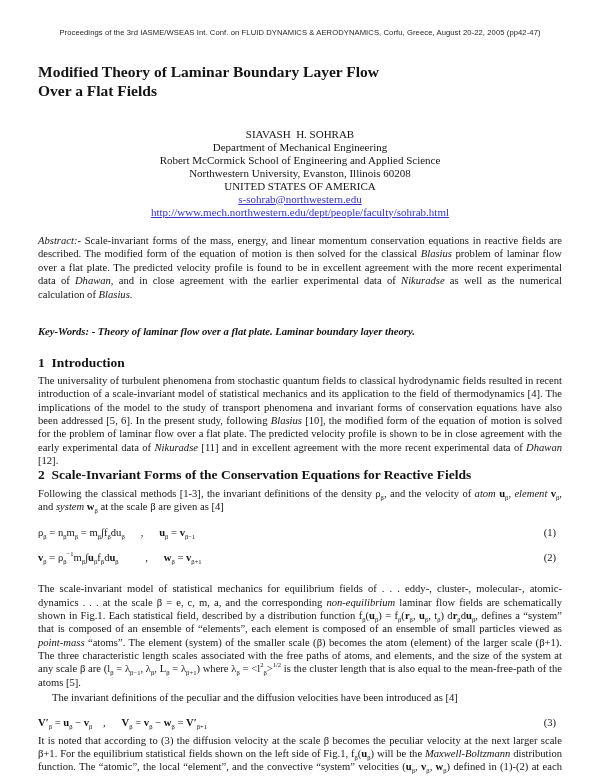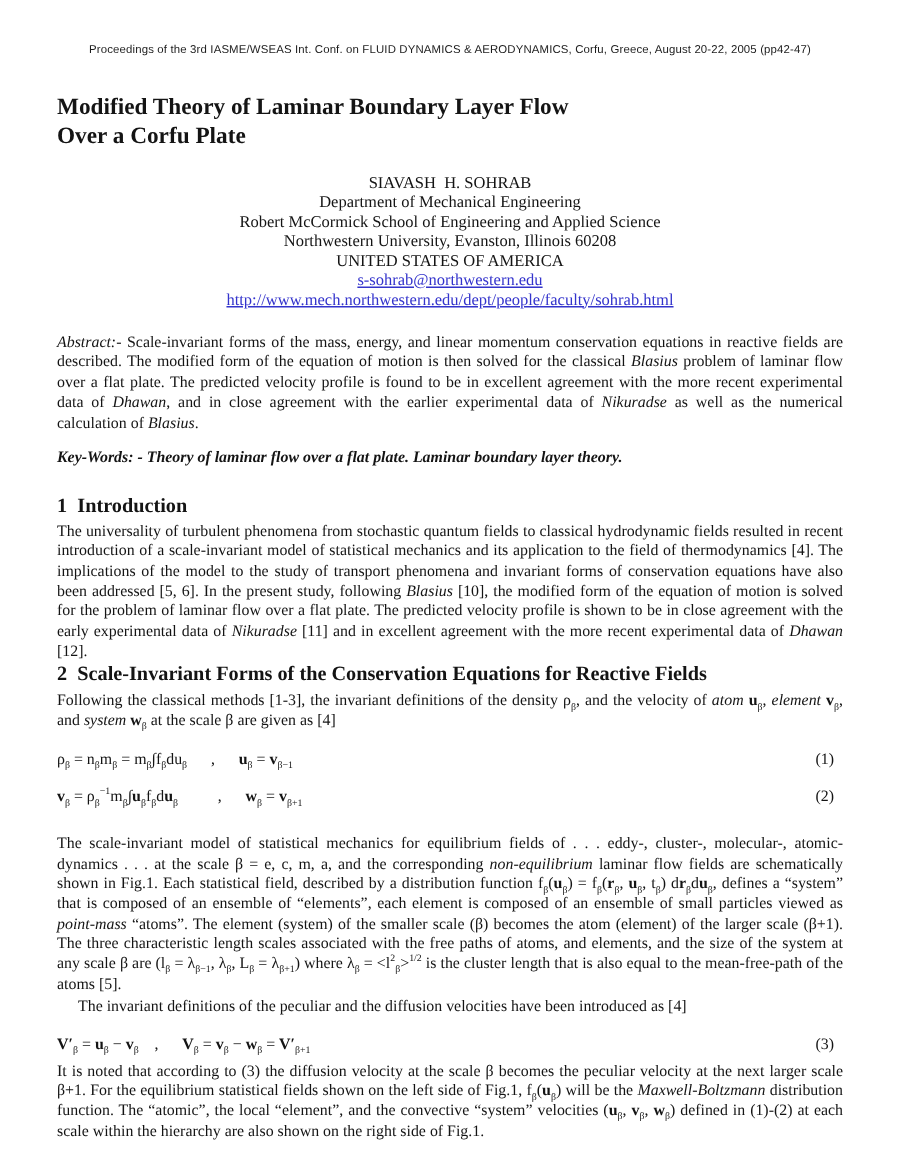--- a/index.html
+++ b/index.html
@@ -21,39 +21,39 @@
     color:#1c1c1c;
   }
   .paper-title {
     margin-top:25px;
     font-size:15.5px;
     font-weight:bold;
     text-align:left;
     line-height:1.25;
   }
   .author-block {
-    margin-top:15px;
+    margin-top:27px;
     text-align:center;
     font-size:11px;
     line-height:1.18;
   }
   .author-block .line { margin:0; }
   a.link {
     color:var(--link-color,#3333cc);
     text-decoration:underline;
     cursor:pointer;
   }
   .abstract {
     margin-top:15px;
     font-size:10.6px;
     line-height:1.28;
     text-align:justify;
   }
   .keywords {
-    margin-top:10px;
+    margin-top:24px;
     font-size:10.6px;
     font-style:italic;
     font-weight:600;
     line-height:1.25;
   }
   .columns {
     display:flex;
     gap:14px;
     margin-top:16px;
     flex-direction:column;
@@ -88,21 +88,21 @@
 </style>
 </head>
 <body>
 
 <div class="page">
 
   <div class="proc-header">Proceedings of the 3rd IASME/WSEAS Int. Conf. on FLUID DYNAMICS &amp; AERODYNAMICS, Corfu, Greece, August 20-22, 2005 (pp42-47)</div>
 
   <div class="paper-title">
     <div>Modified Theory of Laminar Boundary Layer Flow</div>
-    <div>Over a Corfu Plate</div>
+    <div>Over a Flat Fields</div>
   </div>
 
   <div class="author-block">
     <div class="line">SIAVASH&nbsp; H. SOHRAB</div>
     <div class="line">Department of Mechanical Engineering</div>
     <div class="line">Robert McCormick School of Engineering and Applied Science</div>
     <div class="line">Northwestern University, Evanston, Illinois 60208</div>
     <div class="line">UNITED STATES OF AMERICA</div>
     <div class="line"><a class="link" href="#">s-sohrab@northwestern.edu</a></div>
     <div class="line"><a class="link" href="#">http://www.mech.northwestern.edu/dept/people/faculty/sohrab.html</a></div>

